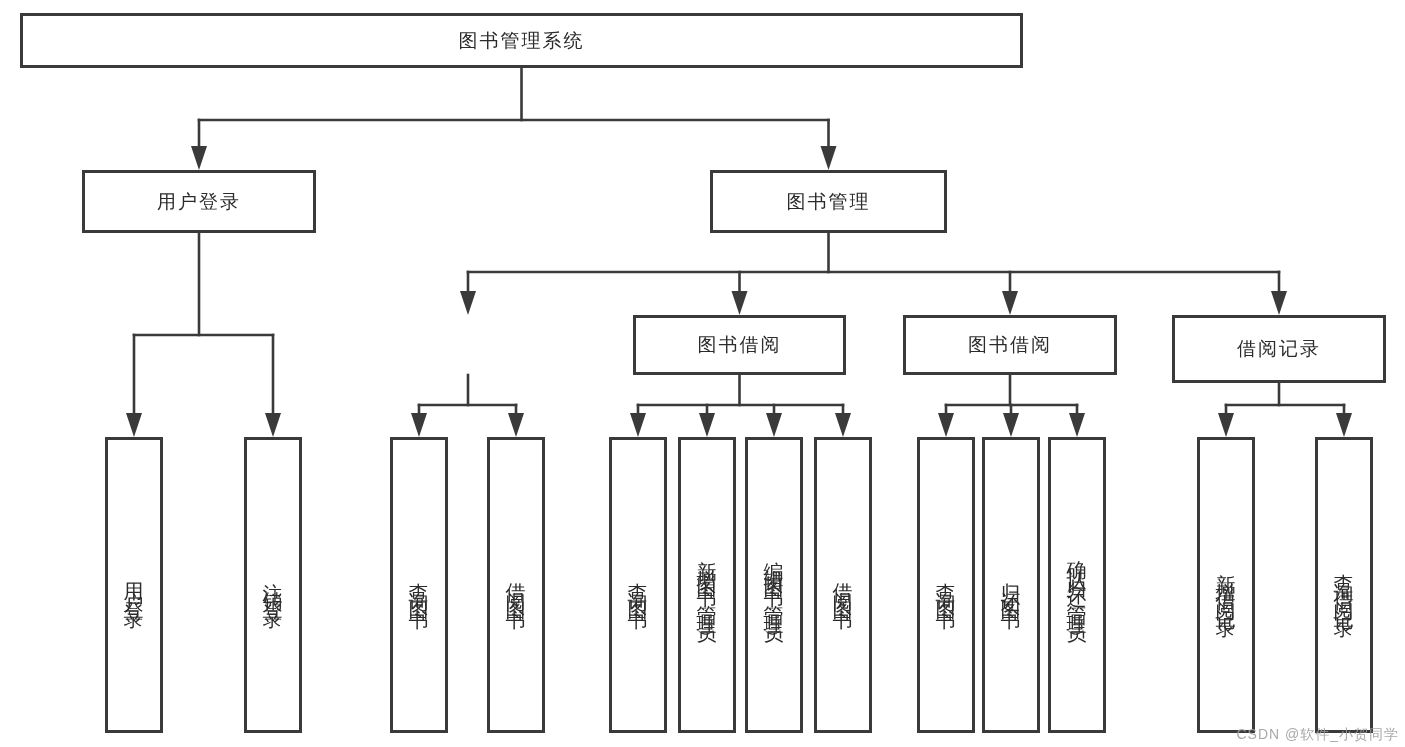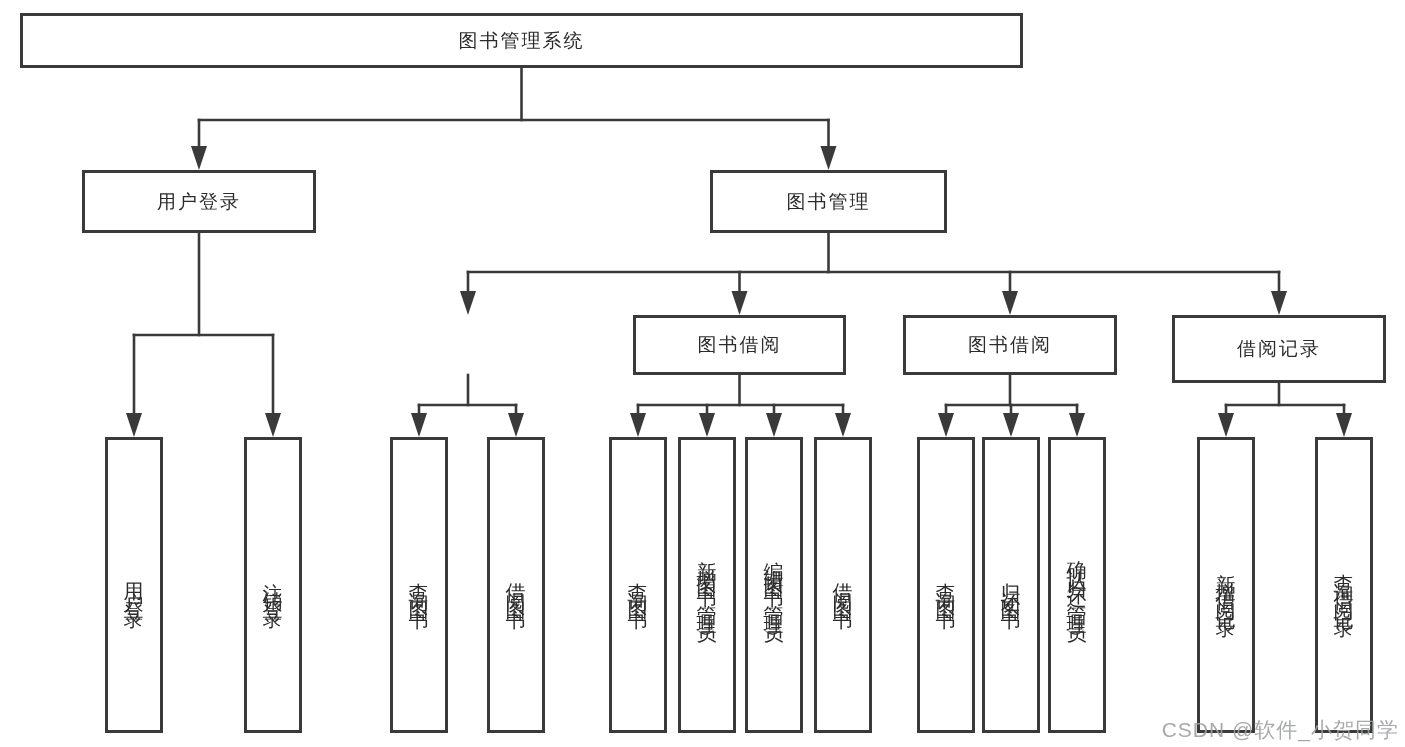--- a/index.html
+++ b/index.html
@@ -12,21 +12,21 @@
   .box{
     position:absolute;z-index:2;box-sizing:border-box;background:#ffffff;
     border:3px solid #3a3a3a;display:flex;align-items:center;justify-content:center;
     color:#2b2b2b;
   }
   .h .label{font-size:19px;letter-spacing:2px;white-space:nowrap;}
   .v{writing-mode:vertical-rl;}
   .v .label{font-size:20px;letter-spacing:9px;line-height:1;}
   #watermark{
     position:absolute;right:6px;bottom:3px;z-index:3;
-    font-size:21px;color:rgba(158,160,162,0.9);letter-spacing:1px;white-space:nowrap;
+    font-size:14px;color:rgba(158,160,162,0.9);letter-spacing:1px;white-space:nowrap;
   }
 </style>
 </head>
 <body>
 
 <div id="canvas">
 
   <svg id="wires" viewBox="0 0 1405 747" xmlns="http://www.w3.org/2000/svg">
       <line x1="521.5" y1="68" x2="521.5" y2="120" stroke="#3a3a3a" stroke-width="2.6" stroke-linecap="square"></line>
       <line x1="199" y1="120" x2="828.5" y2="120" stroke="#3a3a3a" stroke-width="2.6" stroke-linecap="square"></line>

